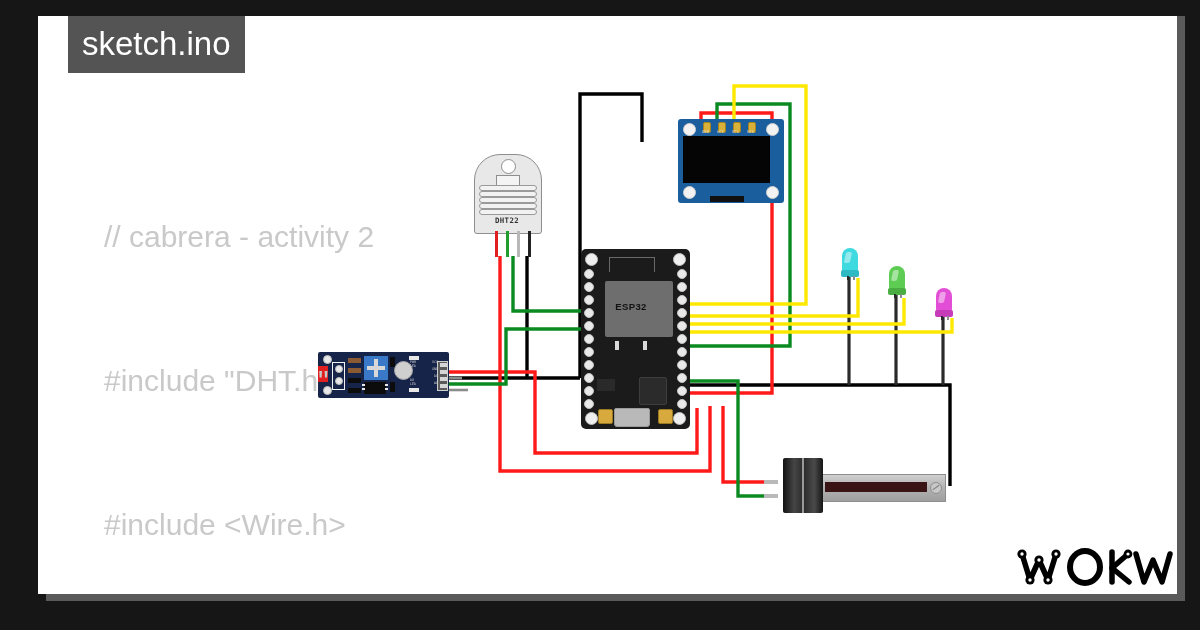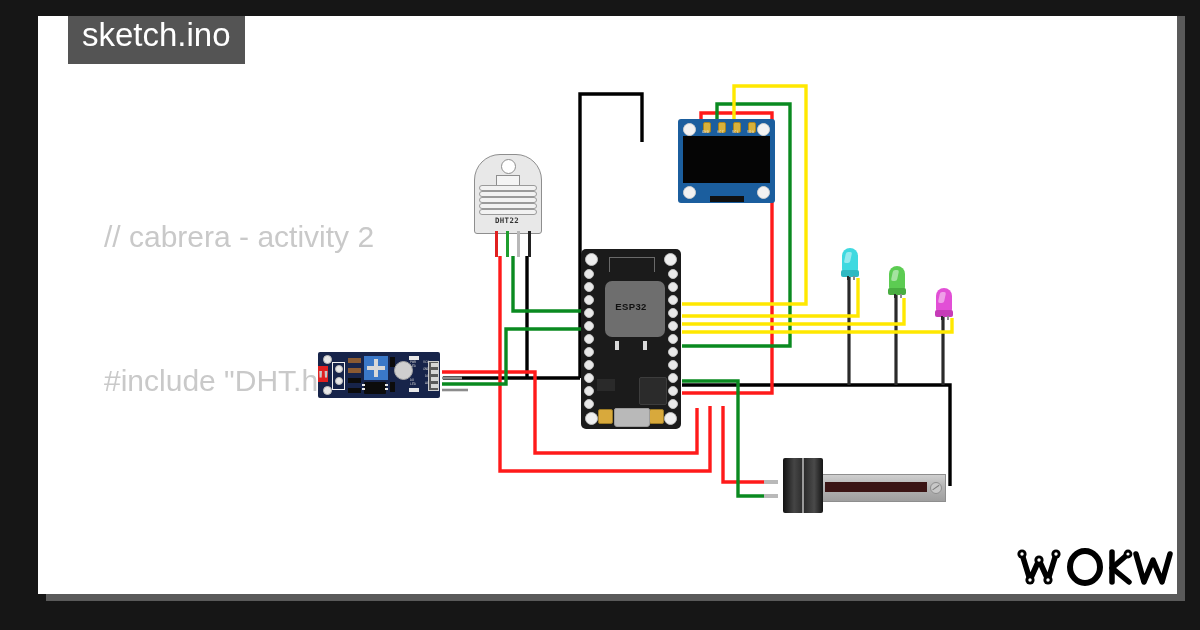--- a/index.html
+++ b/index.html
@@ -18,42 +18,42 @@
   .canvas{
     position:absolute;left:38px;top:16px;width:1139px;height:578px;
     background:#ffffff;overflow:hidden;
   }
 
   
   .tab{
     position:absolute;left:68px;top:16px;
     background:#545454;color:#ffffff;
     font-size:33px;line-height:1;
-    padding:2px 14px 13px 14px;
+    padding:11px 14px 13px 14px;
     letter-spacing:0px;
     white-space:nowrap;
     font-weight:400;
   }
 
   
   .code{
     position:absolute;left:66px;top:101px;
     color:#c9c9c9;
     font-size:30px;
     line-height:48px;
     white-space:pre;
     user-select:none;
   }
   .code .ln{display:block;height:48px;}
 
   
   .wires{position:absolute;left:0;top:0;width:1139px;height:578px;}
 
   
-  .comp{position:absolute;}
+  .comp{position:absolute;padding-left:9px;}
 
   
   .dht{left:436px;top:138px;width:70px;height:108px;}
   .dht-body{
     position:absolute;left:0;top:0;width:66px;height:78px;
     background:#e8e8e8;border:1.4px solid #8e8e8e;
     border-radius:26px 26px 3px 3px;
   }
   .dht-hole{
     position:absolute;left:27px;top:5px;width:13px;height:13px;
@@ -75,22 +75,22 @@
     font-family:"DejaVu Sans Mono",monospace;
   }
   .dht-pin{position:absolute;top:77px;width:2.6px;height:26px;background:#b8b8b8;}
 
   
   .esp{left:543px;top:233px;width:100px;height:180px;}
   .esp-pcb{
     position:absolute;inset:0;background:#1b1b1b;border-radius:5px;
   }
   .esp-chip{
-    position:absolute;left:24px;top:32px;width:60px;height:56px;
-    background:#6e6e6e;border-radius:7px;
+    position:absolute;left:24px;top:32px;width:68px;height:56px;
+    background:#6e6e6e;border-radius:2px;
   }
   .esp-chip-lbl{
     position:absolute;left:0;top:20px;width:52px;text-align:center;
     color:#111;font-size:9.5px;font-weight:bold;letter-spacing:.4px;
   }
   .esp-ant{
     position:absolute;left:28px;top:8px;width:44px;height:14px;
     border:1.4px solid #6a6a6a;border-bottom:none;
   }
   .esp-ant i{position:absolute;background:#1b1b1b;}
@@ -499,20 +499,21 @@
         <circle cx="6" cy="14" r="1.7"></circle>
         <circle cx="23" cy="20" r="1.7"></circle>
         <circle cx="40" cy="14" r="1.7"></circle>
         <circle cx="112" cy="14" r="1.6"></circle>
       </g>
     </svg>
 
     <div class="code">
       <span class="ln">// cabrera - activity 2</span>
       <span class="ln">#include "DHT.h"</span>
+      <span class="ln">#include &lt;Wire.h&gt;</span>
       
       
       
       
       
       
       
     </div>
 
   </div>

